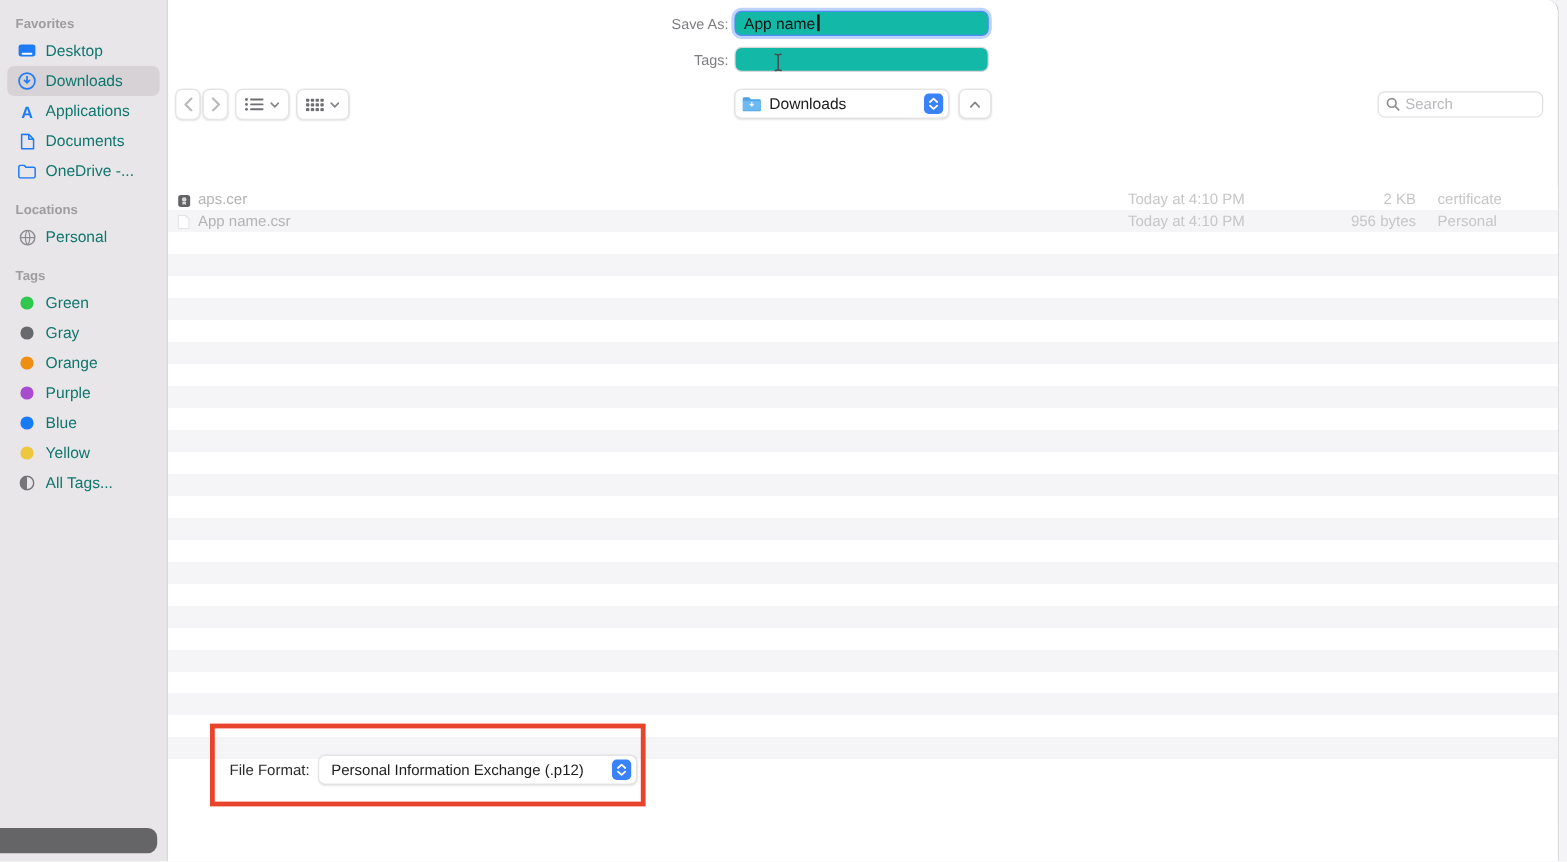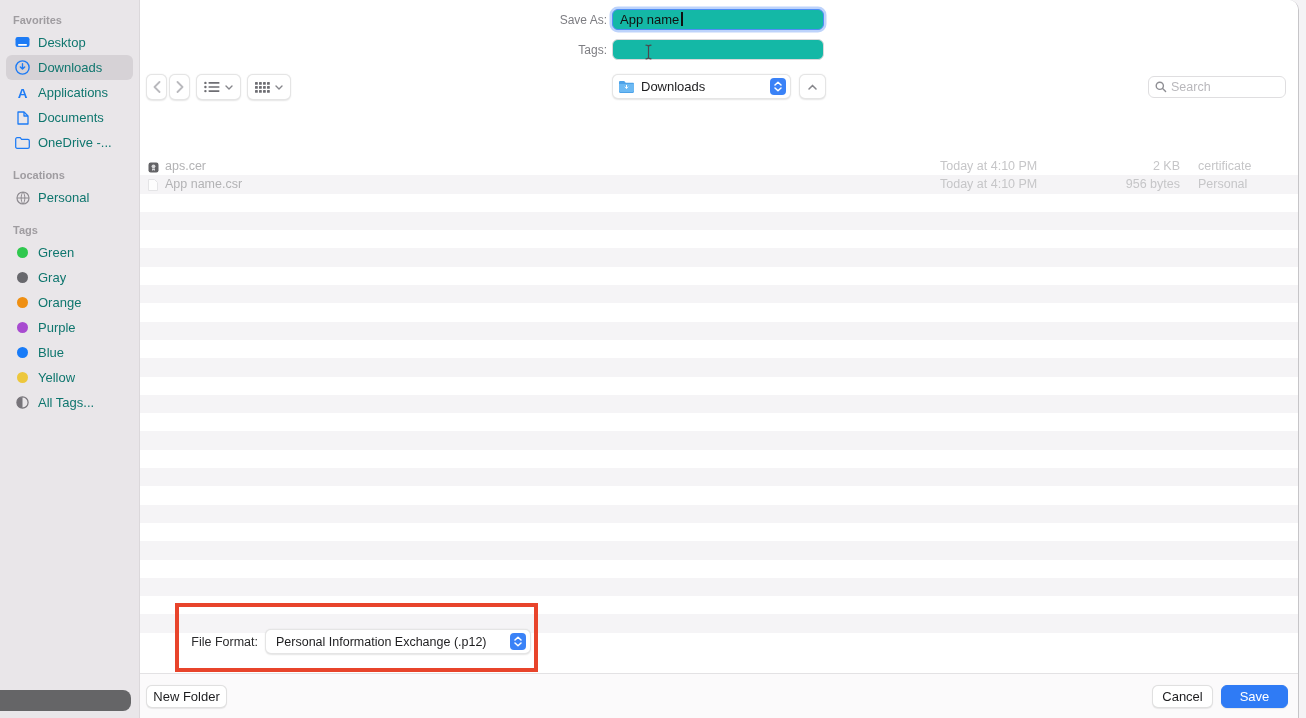--- a/index.html
+++ b/index.html
@@ -324,23 +324,18 @@
         <span class="popup-label" style="padding-left:10px; font-size:12.5px;">Personal Information Exchange (.p12)</span>
         <span class="stepper">
           <svg width="8" height="11" viewBox="0 0 8 11">
               <path d="M1 4L4 1.2 7 4" stroke="#fff" stroke-width="1.5" fill="none" stroke-linecap="round" stroke-linejoin="round"></path>
               <path d="M1 7l3 2.8L7 7" stroke="#fff" stroke-width="1.5" fill="none" stroke-linecap="round" stroke-linejoin="round"></path>
             </svg>
         </span>
       </div>
       <div class="red-box"></div>
 
-      <div class="footer">
-        <button class="fbtn" style="left:6px; width:81px;">New Folder</button>
-        <button class="fbtn" style="left:1012px; width:61px;">Cancel</button>
-        <button class="fbtn fbtn-primary" style="left:1081px; width:67px;">Save</button>
-      </div>
 
     </div>
   </div>
 
   <div class="dark-bar"></div>
 </div>
 
 </body></html>

